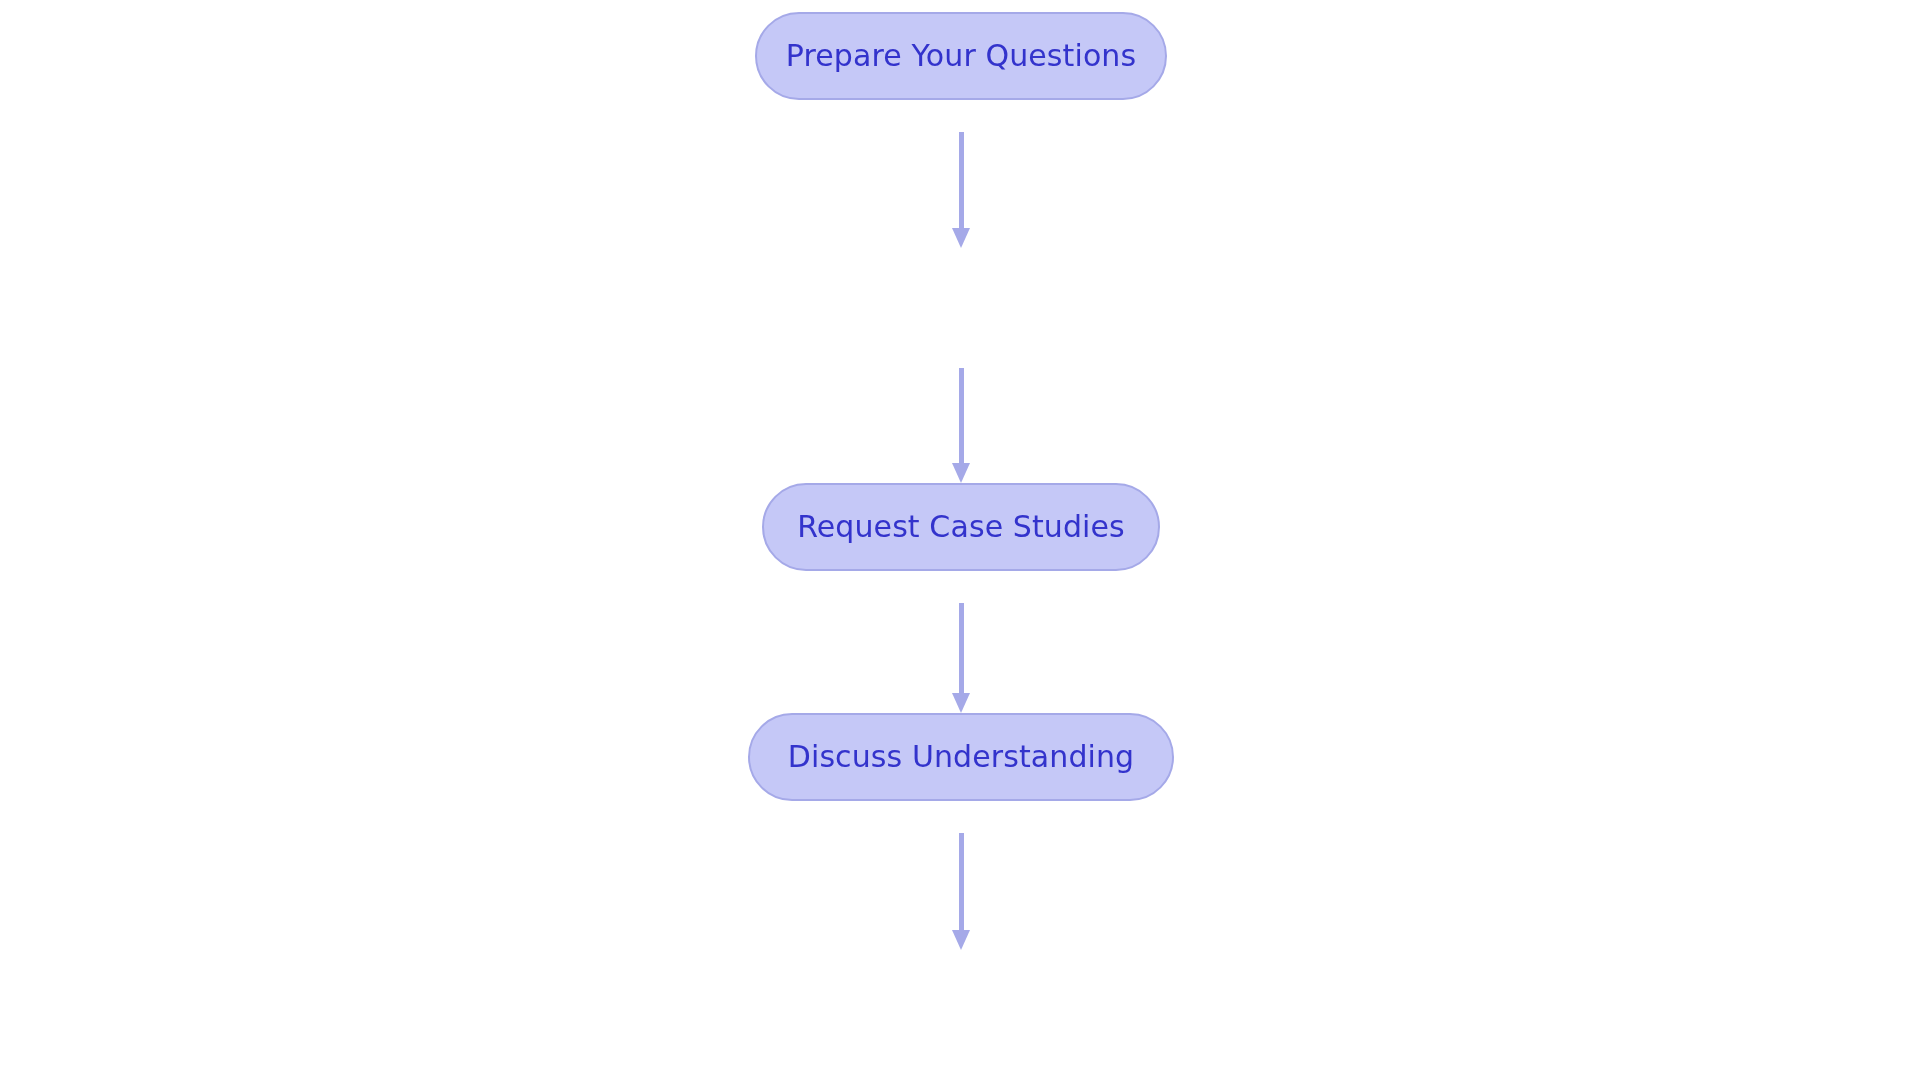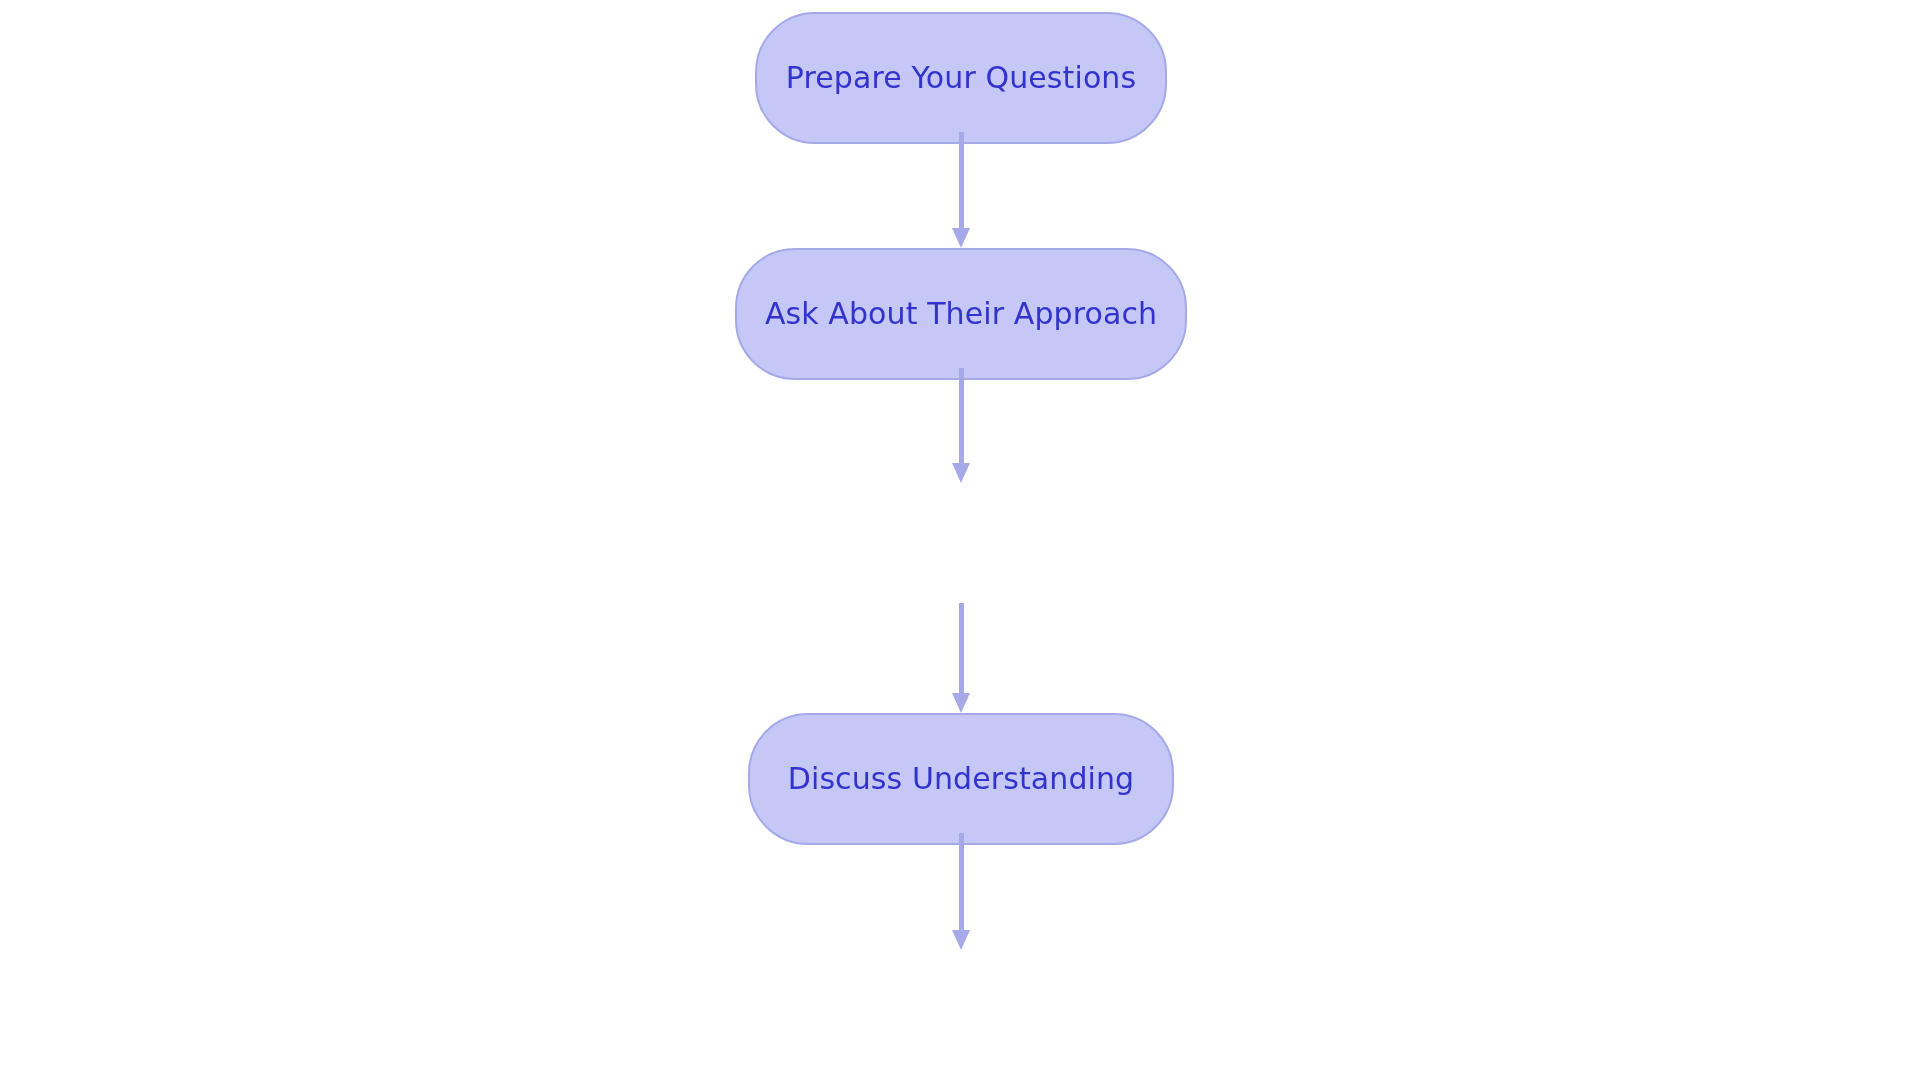--- a/index.html
+++ b/index.html
@@ -22,21 +22,21 @@
     background: #ffffff;
   }
 
   
   .node {
     position: absolute;
     box-sizing: border-box;
     display: flex;
     align-items: center;
     justify-content: center;
-    height: 132px;
+    height: 88px;
     border-radius: 60px;
     background: #c5c8f7;
     border: 2px solid #a5a9e8;
     text-align: center;
   }
   .node-label {
     font-size: 30px;
     line-height: 1.15;
     color: #3333cc;
     font-weight: 400;
@@ -95,29 +95,29 @@
 
   <div class="node node-1">
     <span class="node-label">Prepare Your Questions</span>
   </div>
 
   <div class="connector conn-1">
     <div class="stem"></div>
     <div class="head"></div>
   </div>
 
-  <div class="node node-2">
-    <span class="node-label">Ask About Their Approach</span>
-  </div>
 
   <div class="connector conn-2">
     <div class="stem"></div>
     <div class="head"></div>
   </div>
 
+  <div class="node node-3">
+    <span class="node-label">Request Case Studies</span>
+  </div>
 
   <div class="connector conn-3">
     <div class="stem"></div>
     <div class="head"></div>
   </div>
 
   <div class="node node-4">
     <span class="node-label">Discuss Understanding</span>
   </div>
 

